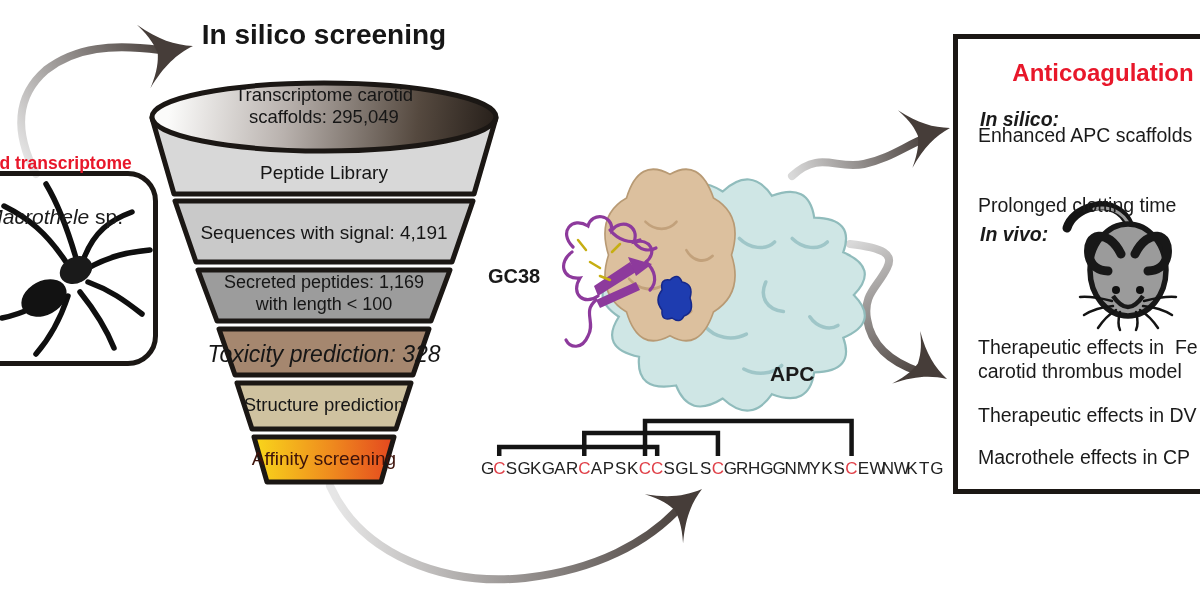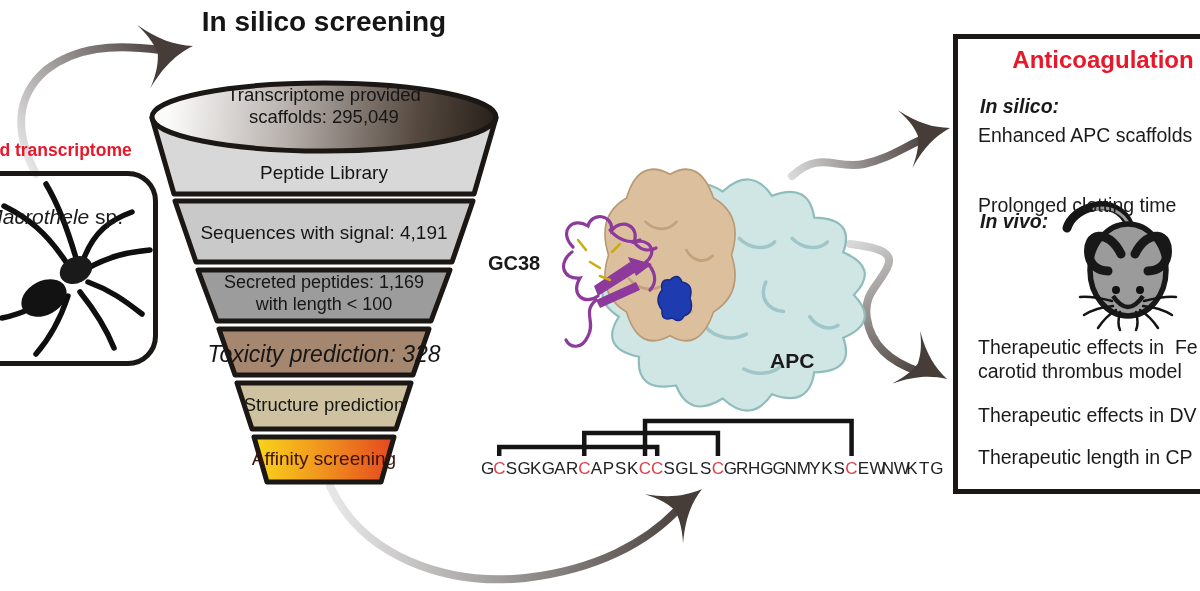--- a/index.html
+++ b/index.html
@@ -1,21 +1,21 @@
 <!DOCTYPE html>
 <html><head>
 <meta charset="utf-8">
 <style>
   html,body{margin:0;padding:0;background:#fff;}
   #canvas{position:relative;width:1200px;height:591px;overflow:hidden;background:#ffffff;
           font-family:"Liberation Sans", sans-serif;}
   .t{position:absolute;white-space:pre;color:#1a1a1a;}
   .center{text-align:center;}
   .red{color:#e8172a;}
-  .bold{font-weight:bold;}
+  .bold{font-weight:bold;margin-top:13px;}
   .ital{font-style:italic;}
   svg{position:absolute;left:0;top:0;}
   
   .species-box{position:absolute;left:-48px;top:171px;width:196px;height:185px;
                border:5px solid #1b1714;border-radius:30px;background:transparent;}
   
   .results-box{position:absolute;left:953px;top:34px;width:340px;height:450px;
                border:5px solid #1b1714;background:transparent;}
   .funnel-text{position:absolute;left:124px;width:400px;text-align:center;color:#161616;}
   .seq-row{position:absolute;left:481px;top:459px;height:20px;display:flex;}
@@ -175,21 +175,21 @@
   <div class="species-box"></div>
   <div class="results-box"></div>
 
   <div class="t red bold" style="left:-21px;top:140px;font-size:17.5px;">and transcriptome</div>
   <div class="t" style="left:-38px;top:181px;font-size:21px;">
     <span class="ital">Macrothele</span><span> sp.</span>
   </div>
 
   <div class="t red bold funnel-text" style="top:6px;font-size:28px;">In silico screening</div>
 
-  <div class="t funnel-text" style="top:84px;font-size:18.5px;">Transcriptome provided</div>
+  <div class="t funnel-text" style="top:84px;font-size:18.5px;">Transcriptome carotid</div>
   <div class="t funnel-text" style="top:106px;font-size:18.5px;">scaffolds: 295,049</div>
   <div class="t red funnel-text" style="top:162px;font-size:19px;">Peptide Library</div>
   <div class="t funnel-text" style="top:222px;font-size:19px;">Sequences with signal: 4,191</div>
   <div class="t funnel-text" style="top:272px;font-size:18px;">Secreted peptides: 1,169</div>
   <div class="t funnel-text" style="top:294px;font-size:18px;">with length &lt; 100</div>
   <div class="t funnel-text" style="top:341px;font-size:23px;font-style:italic;">Toxicity prediction: 328</div>
   <div class="t funnel-text" style="top:394px;font-size:18.5px;">Structure prediction</div>
   <div class="t funnel-text" style="top:448px;font-size:19px;color:#3d120a;">Affinity screening</div>
 
   <div class="t bold" style="left:488px;top:252px;font-size:20px;">GC38</div>
@@ -237,15 +237,15 @@
     </div>
 
   <div class="t red bold center" style="left:958px;top:46px;width:290px;font-size:24px;">Anticoagulation</div>
   <div class="t bold ital" style="left:980px;top:95px;font-size:19.5px;">In silico:</div>
   <div class="t" style="left:978px;top:124px;font-size:19.5px;">Enhanced APC scaffolds</div>
   <div class="t" style="left:978px;top:154px;font-size:19.5px;margin-top:40px;">Prolonged clotting time</div>
   <div class="t bold ital" style="left:980px;top:210px;font-size:19.5px;">In vivo:</div>
   <div class="t" style="left:978px;top:336px;font-size:19.5px;">Therapeutic effects in  Fe</div>
   <div class="t" style="left:978px;top:360px;font-size:19.5px;">carotid thrombus model</div>
   <div class="t" style="left:978px;top:404px;font-size:19.5px;">Therapeutic effects in DV</div>
-  <div class="t" style="left:978px;top:446px;font-size:19.5px;">Therapeutic length in CP</div>
+  <div class="t" style="left:978px;top:446px;font-size:19.5px;">Macrothele effects in CP</div>
 
 </div>
 
 </body></html>

